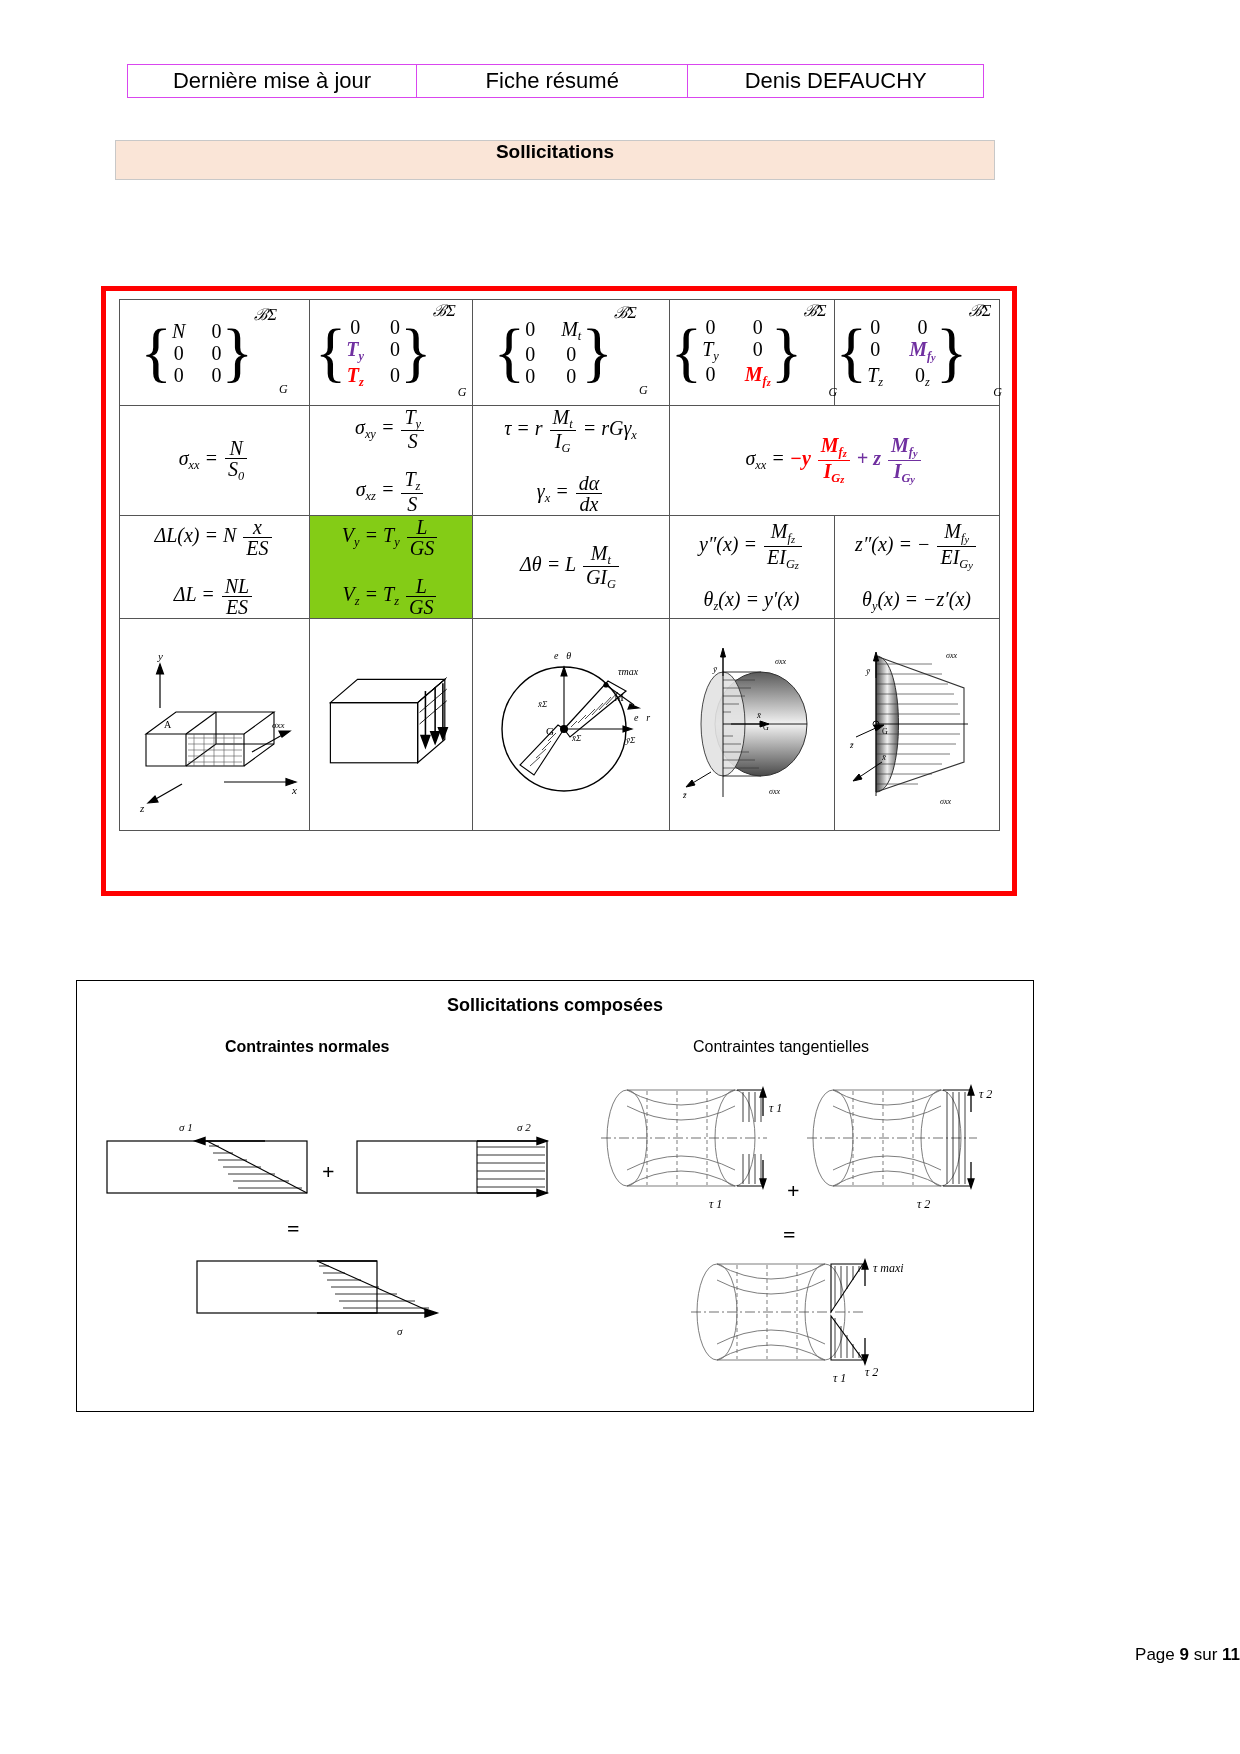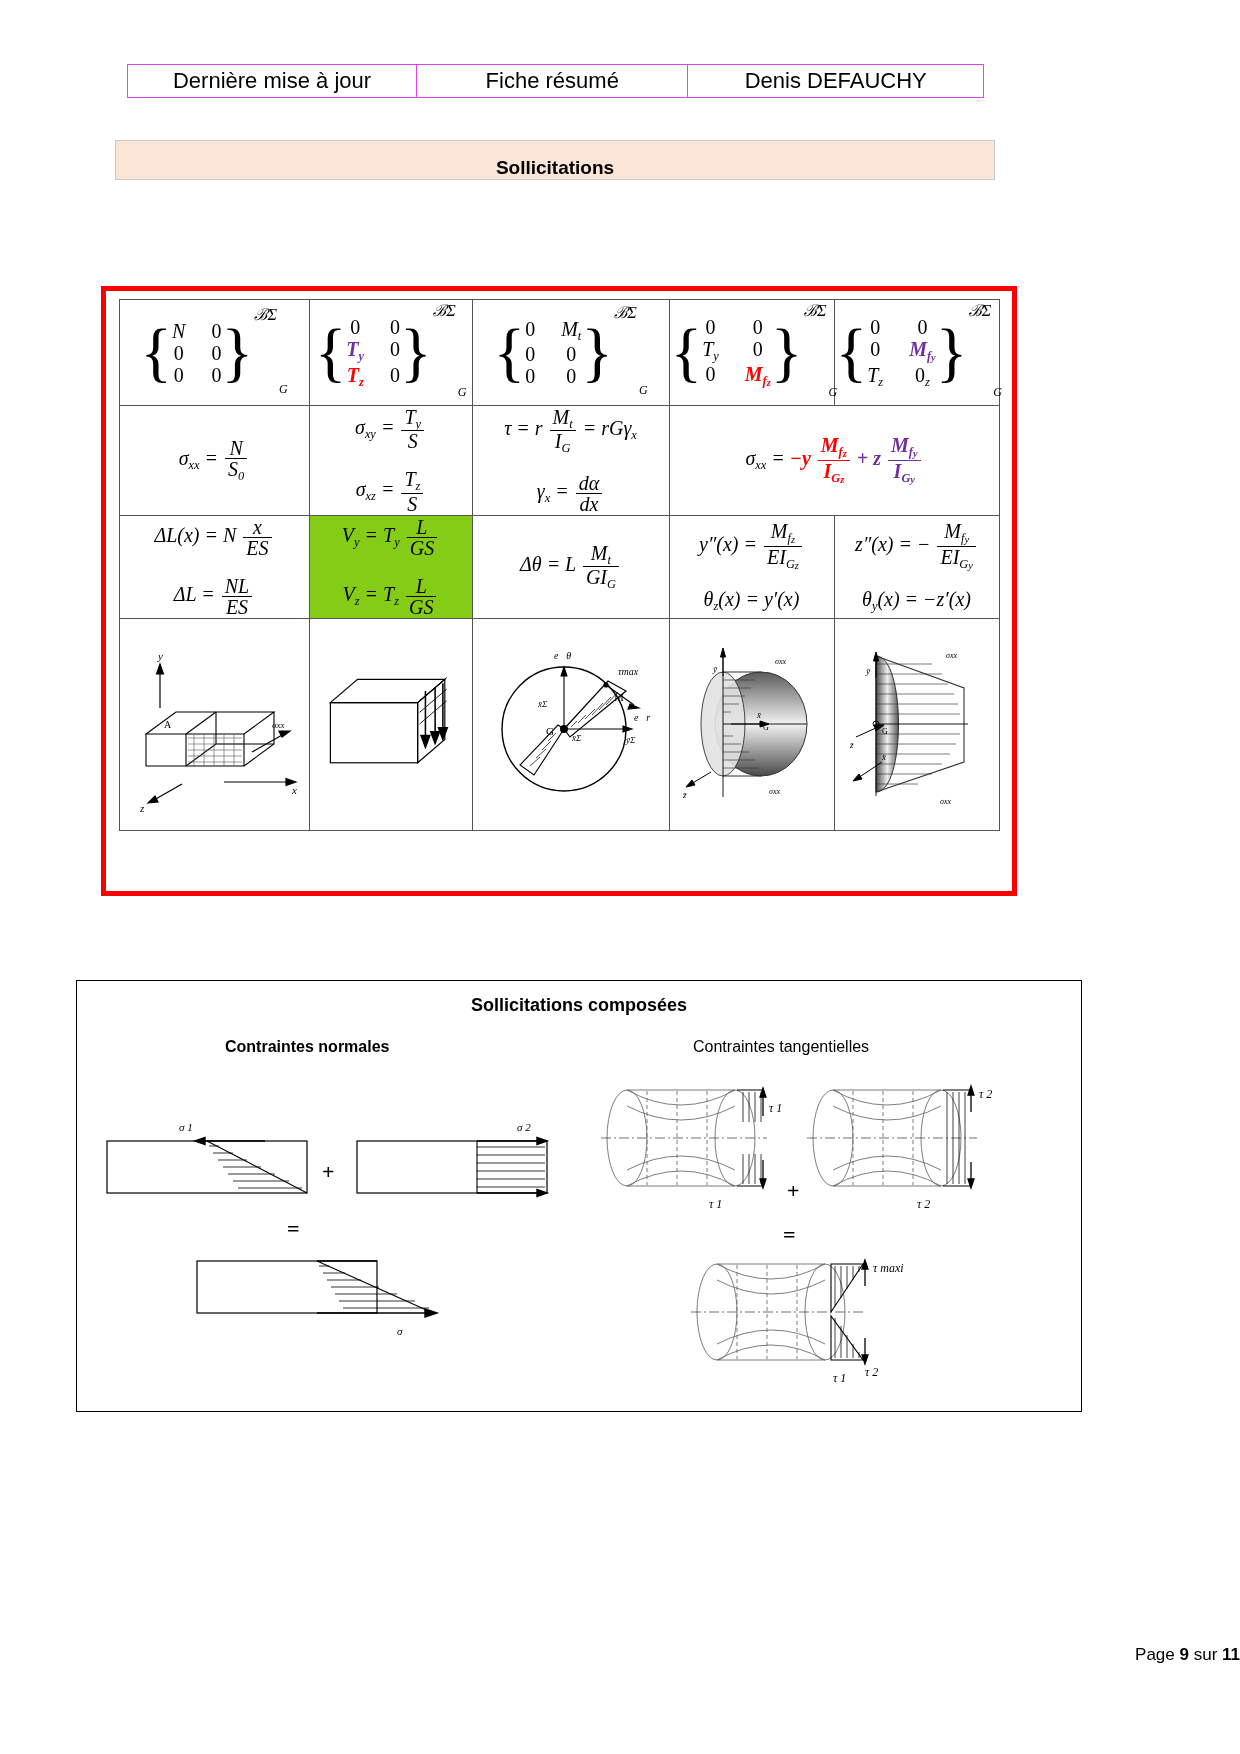--- a/index.html
+++ b/index.html
@@ -13,21 +13,21 @@
   
   .hdr{position:absolute;left:127px;top:64px;width:857px;border-collapse:collapse;}
   .hdr td{border:1px solid #d946ef;height:28px;text-align:center;font-size:22px;padding:2px 4px;}
   .hdr .c1{width:290px;}
   .hdr .c2{width:272px;}
   .hdr .c3{width:295px;}
 
   .title-bar{
     position:absolute;left:115px;top:140px;width:878px;height:38px;
     background:#fae5d7;border:1px solid #c8c8c8;
-    display:flex;align-items:flex-end;justify-content:center;
+    display:flex;align-items:flex-start;justify-content:center;
     font-weight:bold;font-size:19px;
   }
 
   
   .redbox{position:absolute;left:101px;top:286px;width:906px;height:600px;border:5px solid #ff0000;background:#fff;}
   table.main{border-collapse:collapse;width:880px;margin:8px auto 0 auto;table-layout:fixed;}
   table.main td{border:1px solid #555;text-align:center;vertical-align:middle;}
   .hcell{height:58px;font-size:17px;line-height:1.15;}
   .r-tors{height:106px;}
   .r-sig{height:96px;}
@@ -55,21 +55,21 @@
   .basis{font-size:16px;font-style:italic;align-self:flex-start;margin-top:-14px;margin-left:1px;}
   .pointG{font-size:12px;font-style:italic;align-self:flex-end;margin-bottom:-10px;margin-left:2px;}
 
   .stack{display:flex;flex-direction:column;align-items:center;justify-content:center;gap:18px;}
 
   
   .figwrap{width:100%;height:100%;display:flex;align-items:center;justify-content:center;}
   svg{display:block;}
 
   
-  .compbox{position:absolute;left:76px;top:980px;width:956px;height:430px;border:1.6px solid #000;background:#fff;padding-left:48px;}
+  .compbox{position:absolute;left:76px;top:980px;width:956px;height:430px;border:1.6px solid #000;background:#fff;}
   .comp-title{position:absolute;top:14px;left:0;width:100%;text-align:center;font-weight:bold;font-size:18px;}
   .comp-sub-l{position:absolute;top:57px;left:148px;font-weight:bold;font-size:16px;}
   .comp-sub-r{position:absolute;top:57px;left:616px;font-weight:normal;font-size:16px;}
 
   .footer{position:absolute;left:0;top:1645px;width:1240px;text-align:right;font-size:17px;}
   .footer b{font-weight:bold;}
   .greek{font-family:"Liberation Serif",serif;font-style:italic;}
 </style>
 </head>
 <body>

